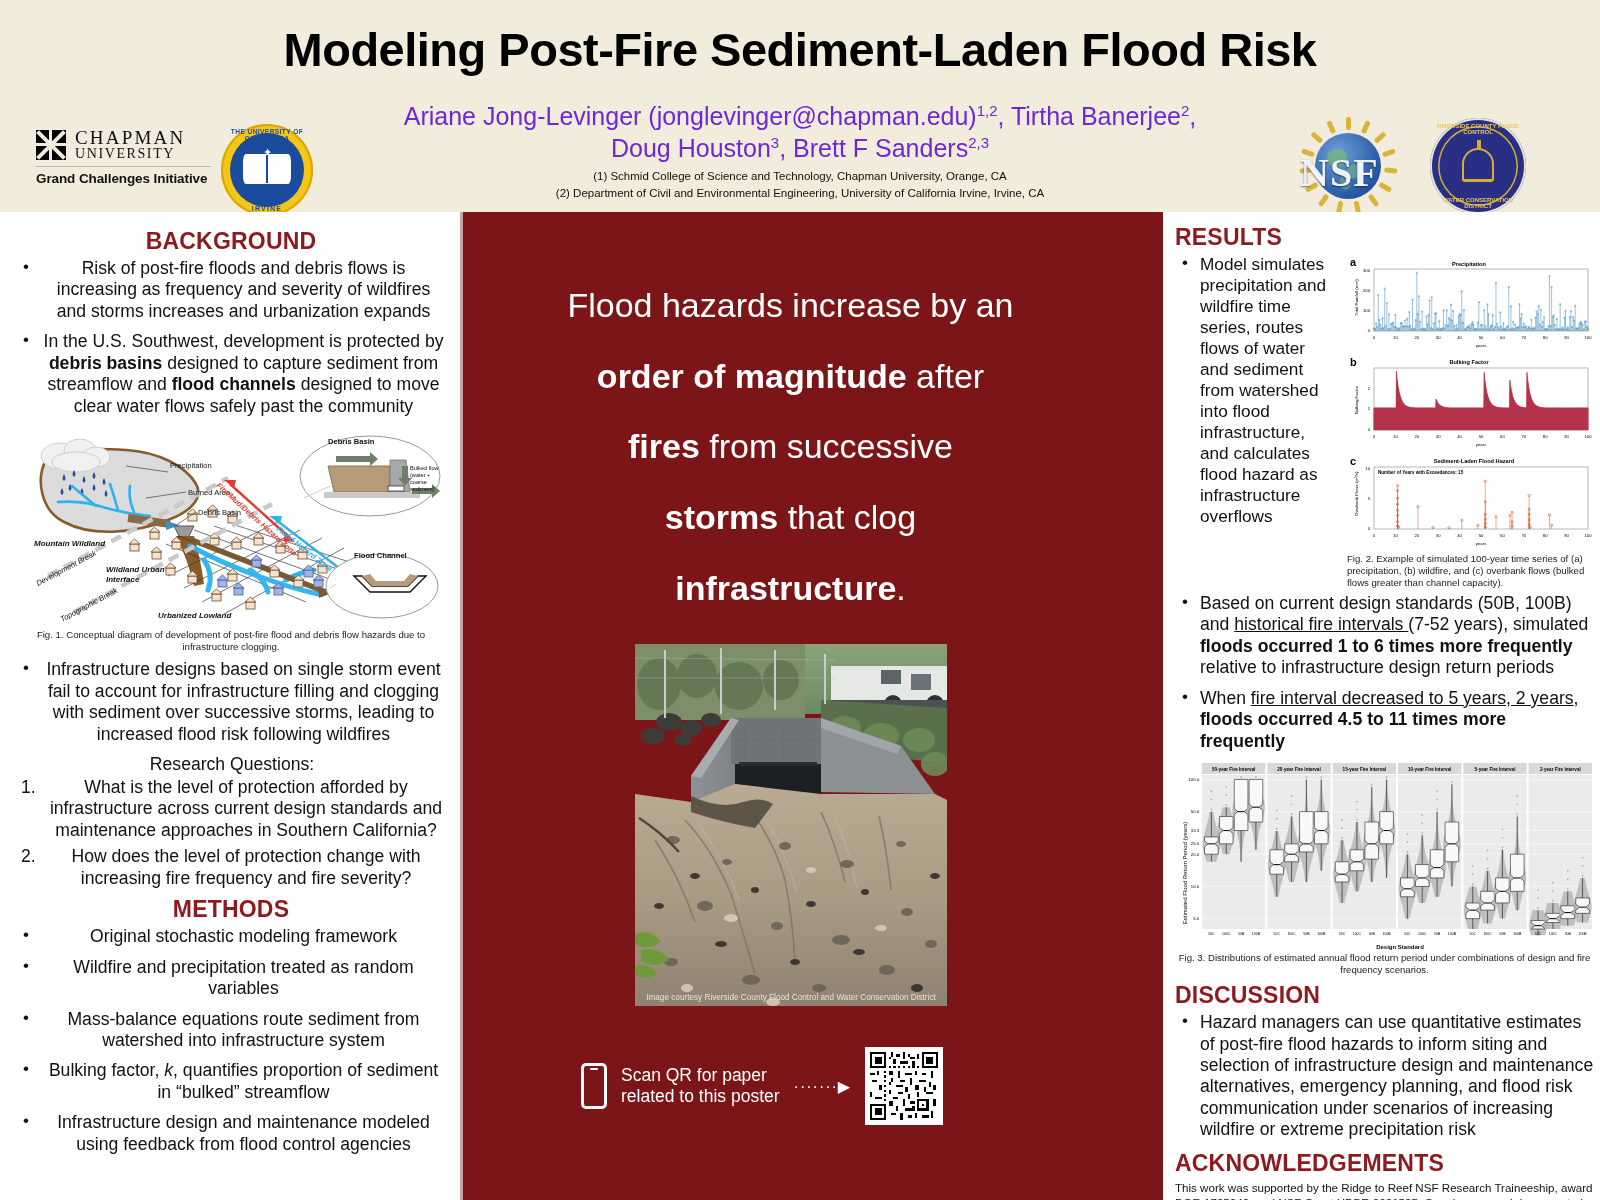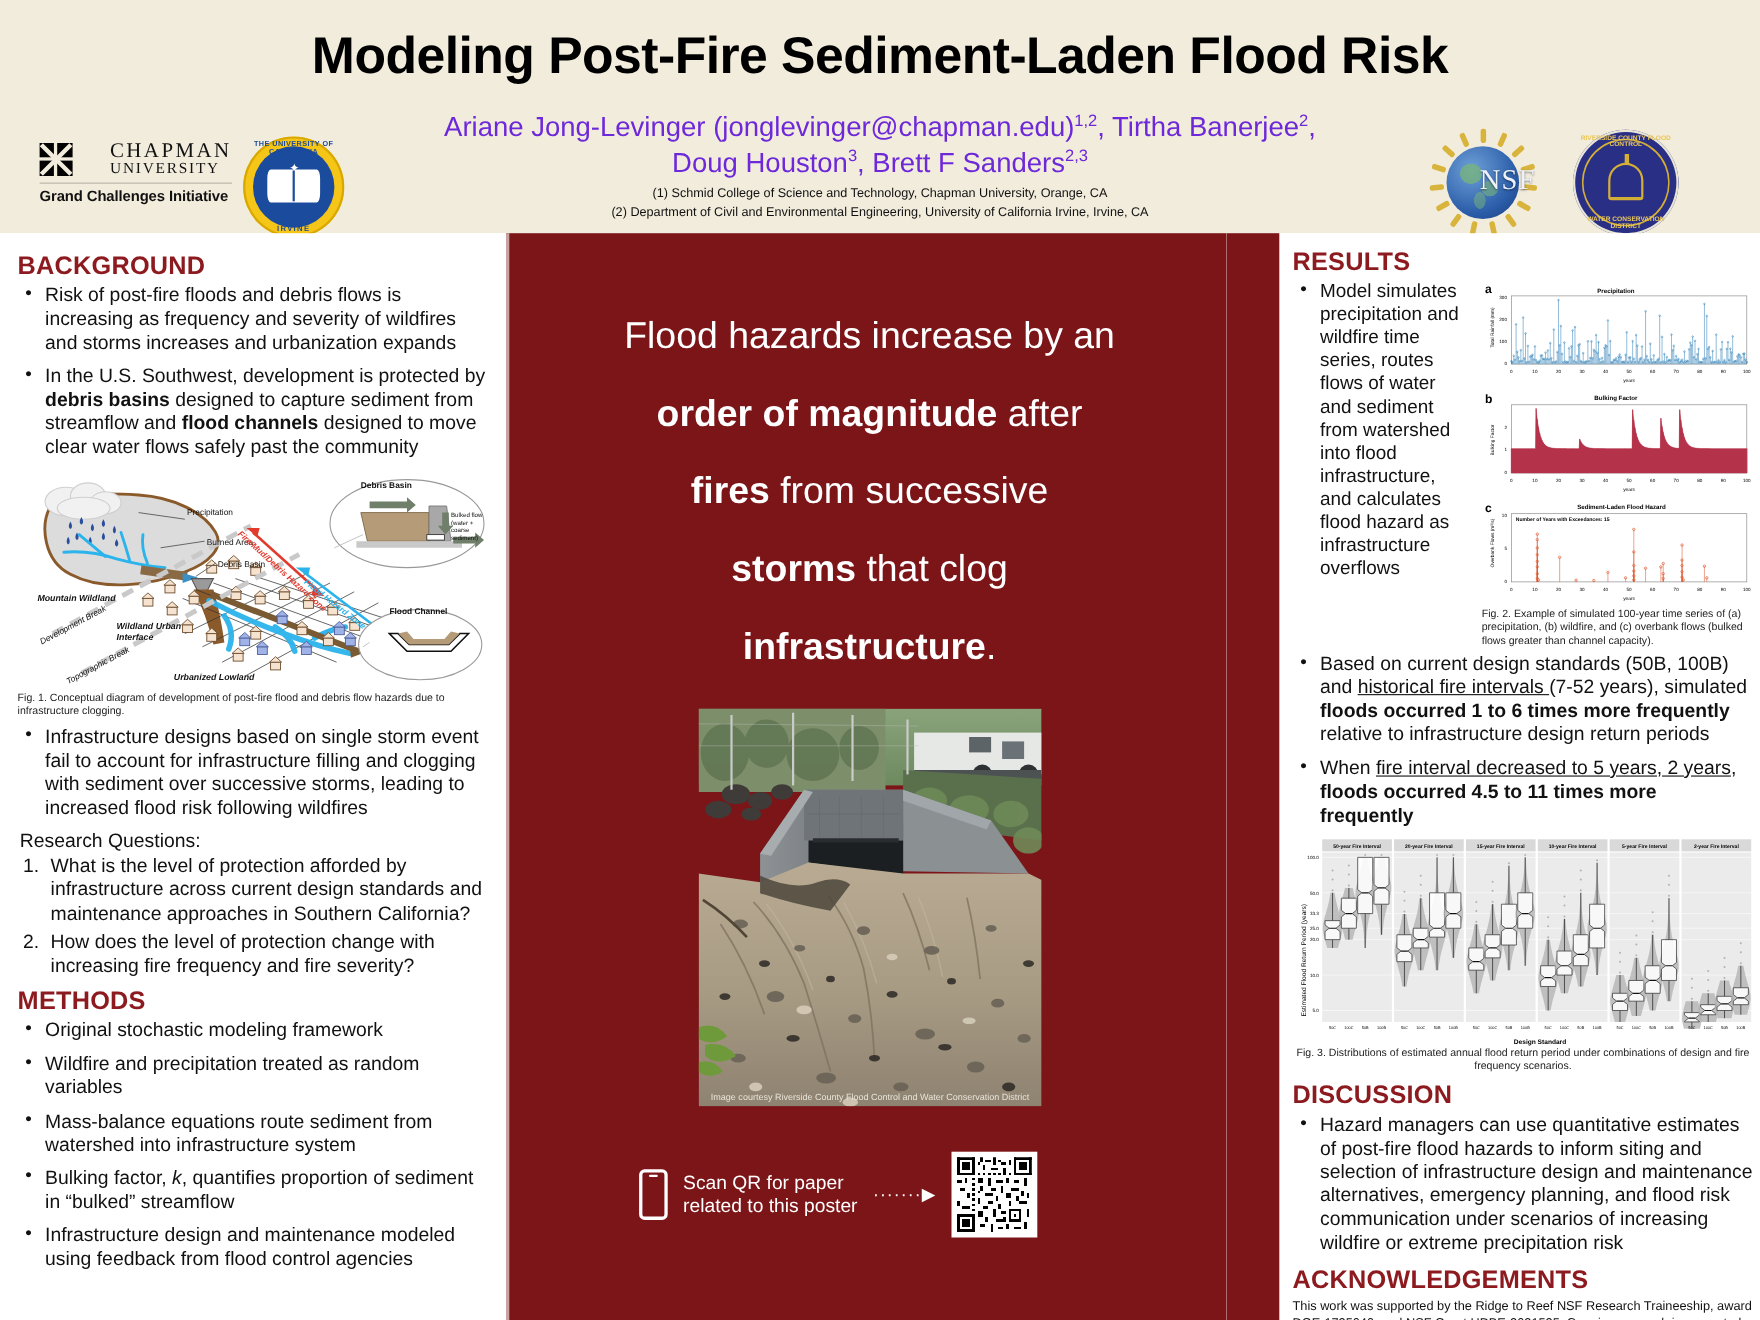--- a/index.html
+++ b/index.html
@@ -30,21 +30,21 @@
     position:absolute; left:300px; top:168px; width:1000px; text-align:center;
     font-size:11.5px; line-height:1.45; color:#111;
   }
 
   
   .logo { position:absolute; }
   .chapman { left:36px; top:128px; width:175px; }
   .chapman-row { display:flex; align-items:center; gap:9px; }
   .chapman-mark { width:30px; height:30px; position:relative; flex:0 0 auto;}
   .chapman-mark div { position:absolute; background:#000; }
-  .chapman-words { line-height:1.0;margin-left:25px; }
+  .chapman-words { line-height:1.0; }
   .chapman-words .l1 { font-family:"Liberation Serif", serif; font-size:19px; letter-spacing:2.2px; color:#111; }
   .chapman-words .l2 { font-family:"Liberation Serif", serif; font-size:14px; letter-spacing:1.6px; color:#111; }
   .chapman-rule { border-top:1px solid #b9b4a7; margin:5px 0 4px 0; }
   .chapman-gci { font-size:13.5px; font-weight:bold; color:#111; letter-spacing:-0.1px;}
 
   .uci { left:221px; top:124px; width:92px; height:92px; }
   .seal { border-radius:50%; position:relative; }
   .uci-outer { width:92px; height:92px; background:#f5c518; border-radius:50%;
      box-shadow: inset 0 0 0 2px #d8a800; }
   .uci-inner { position:absolute; left:9px; top:9px; width:74px; height:74px;
@@ -59,41 +59,41 @@
   .uci-star { position:absolute; left:42px; top:22px; color:#fff; font-size:11px; }
 
   .nsf { left:1300px; top:118px; width:96px; height:96px; }
   .nsf-globe { position:absolute; left:15px; top:15px; width:66px; height:66px; border-radius:50%;
      background:radial-gradient(circle at 35% 32%, #6ea0d8, #2a5ca8 65%, #1b3f7a); }
   .nsf-globe:after{ content:""; position:absolute; inset:6px; border-radius:50%;
      background:
        radial-gradient(ellipse at 30% 35%, rgba(120,180,120,.75) 0 18%, transparent 19%),
        radial-gradient(ellipse at 62% 60%, rgba(120,180,120,.6) 0 15%, transparent 16%),
        radial-gradient(ellipse at 45% 80%, rgba(120,180,120,.5) 0 12%, transparent 13%);}
-  .nsf-txt { position:absolute; left:0; top:31px; width:96px; text-align:right;
-     font-family:"Liberation Serif", serif; font-size:26px; font-weight:normal; color:#eef3fb;
+  .nsf-txt { position:absolute; left:0; top:31px; width:96px; text-align:left;
+     font-family:"Liberation Serif", serif; font-size:40px; font-weight:bold; color:#eef3fb;
      letter-spacing:1px; text-shadow:0 1px 2px rgba(0,0,0,.55); z-index:3;}
   .nsf-spokes{position:absolute;inset:0;}
   .nsf-spokes i{position:absolute;left:46px;top:-1px;width:5px;height:13px;background:#d9b43c;
      border-radius:2px;transform-origin:2.5px 49px;}
 
   .rcfc { left:1430px; top:118px; width:96px; height:96px; }
   .rcfc-outer{width:96px;height:96px;border-radius:50%;background:#2a2f86;
      box-shadow:inset 0 0 0 2px #e8e4d6;}
   .rcfc-inner{position:absolute;left:8px;top:8px;width:80px;height:80px;border-radius:50%;
      background:#2a2f86; box-shadow:inset 0 0 0 1.5px #d4af37;}
   .rcfc-bell{position:absolute;left:32px;top:30px;width:32px;height:34px;
      border:2px solid #d4af37;border-radius:16px 16px 3px 3px;border-bottom-width:3px;}
   .rcfc-bell:before{content:"";position:absolute;left:13px;top:-10px;width:4px;height:10px;background:#d4af37;}
   .rcfc-t1{position:absolute;left:0;top:5px;width:96px;text-align:center;font-size:6px;font-weight:bold;color:#e9c75b;}
   .rcfc-t2{position:absolute;left:0;bottom:5px;width:96px;text-align:center;font-size:6px;font-weight:bold;color:#e9c75b;}
 
   
   .col-left { position:absolute; left:0; top:212px; width:460px; height:988px;
-     background:#fff; padding:16px 14px 0 16px; }
+     background:#fff; padding:16px 14px 0 16px;text-align:center; }
   .col-center { position:absolute; left:460px; top:212px; width:655px; height:988px;
      background:#7c1518; border-left:3px solid #c9a3a3;}
   .col-right { position:absolute; left:1115px; top:212px; width:485px; height:988px;
      background:#fff; border-left:48px solid #7c1518; }
   .col-right-inner { padding:12px 6px 0 12px; height:100%; }
 
   h2.sec {
     color:#8c1a1f; font-size:23px; font-weight:bold; letter-spacing:.2px;
     margin:0 0 3px 0;
   }

